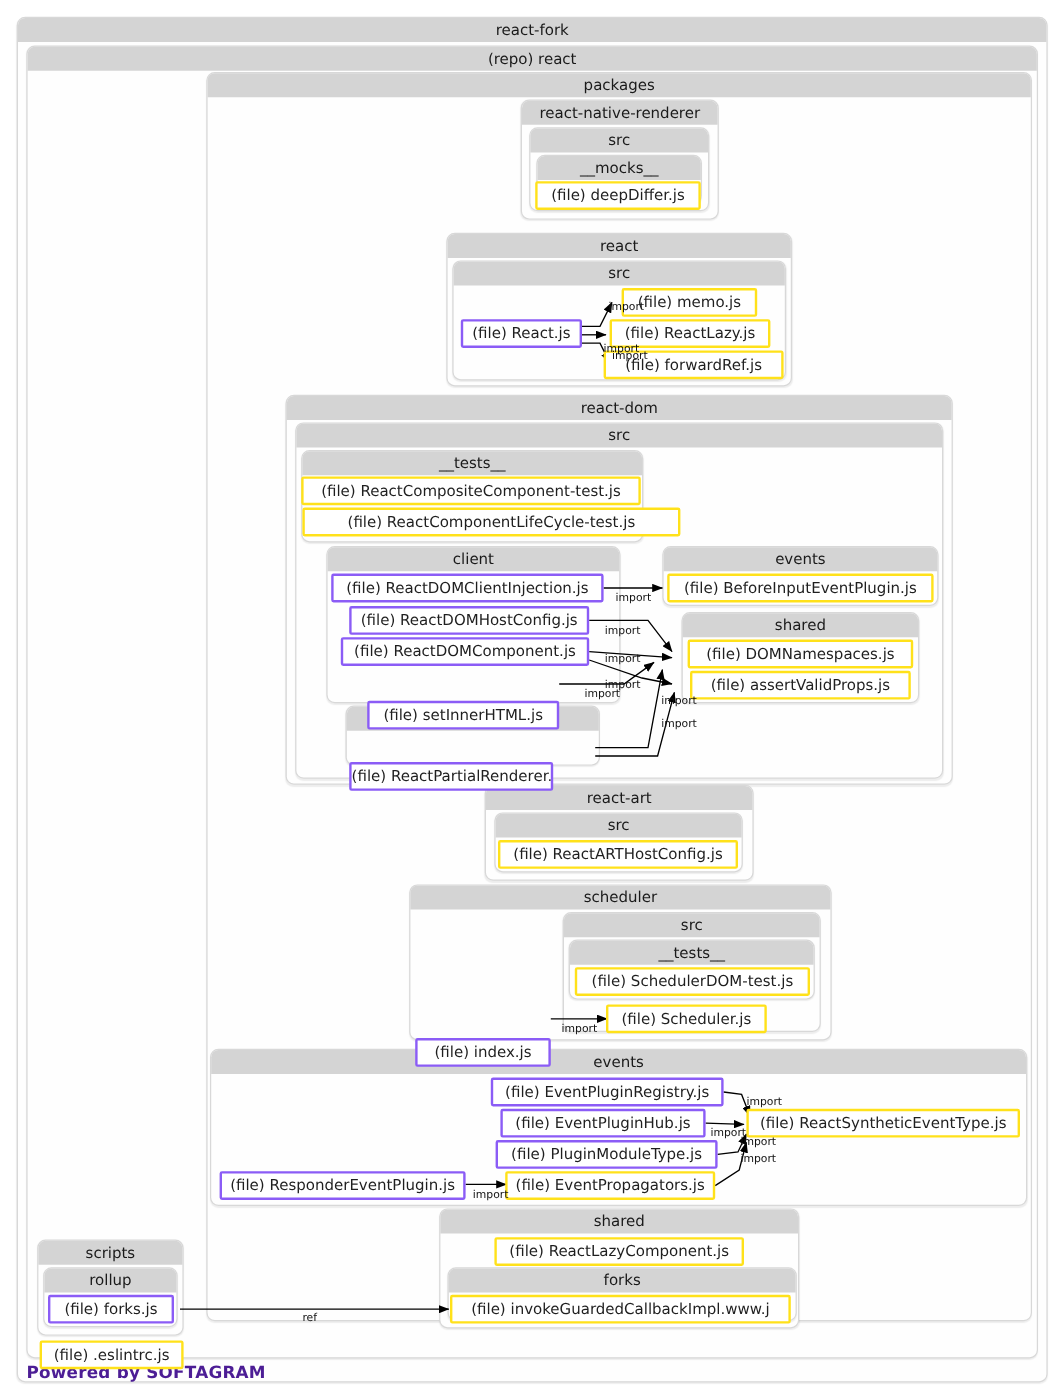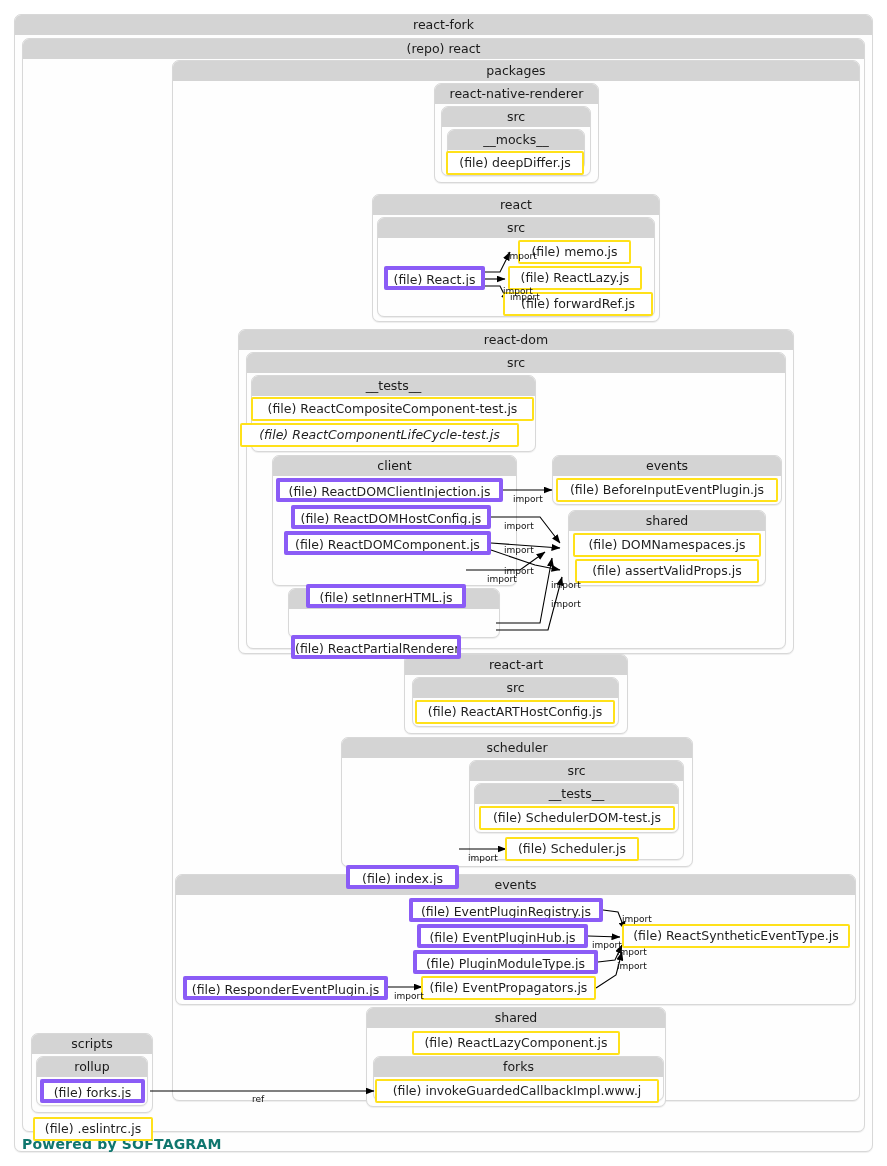--- a/index.html
+++ b/index.html
@@ -53,21 +53,21 @@
     height: 24px;
     line-height: 20px;
     text-align: center;
     font-size: 12.5px;
     color: #1f1f1f;
     white-space: nowrap;
     overflow: hidden;
     z-index: 6;
   }
   .file.black {
-    border: 4px solid #8b5cf6;
+    border: 2px solid #8b5cf6;
     z-index: 7;
   }
   
   #edges {
     position: absolute;
     left: 0;
     top: 0;
     width: 887px;
     height: 1166px;
     z-index: 4;
@@ -81,21 +81,21 @@
     z-index: 8;
     font-family: "DejaVu Sans", sans-serif;
   }
   
   #watermark {
     position: absolute;
     left: 22px;
     top: 1136px;
     font-size: 14px;
     font-weight: bold;
-    color: #0f766e;
+    color: #4c1d95;
     letter-spacing: 0.2px;
     z-index: 2;
     white-space: nowrap;
   }
 </style>
 </head>
 <body>
 
 <div id="canvas">
 
@@ -188,21 +188,21 @@
     <div class="pkg-title">react-dom</div>
   </div>
   <div class="pkg" style="left:246px; top:352px; width:540px; height:297px;">
     <div class="pkg-title">src</div>
   </div>
 
   <div class="pkg" style="left:251px; top:375px; width:285px; height:77px;">
     <div class="pkg-title">__tests__</div>
   </div>
   <div class="file" style="left:251px; top:397px; width:283px;">(file) ReactCompositeComponent-test.js</div>
-  <div class="file" style="left:240px; top:423px; width:279px;font-style:italic;">(file) ReactComponentLifeCycle-test.js</div>
+  <div class="file" style="left:252px; top:423px; width:315px;">(file) ReactComponentLifeCycle-test.js</div>
 
   <div class="pkg" style="left:272px; top:455px; width:245px; height:131px;">
     <div class="pkg-title">client</div>
   </div>
   <div class="file black" style="left:276px; top:478px; width:227px;">(file) ReactDOMClientInjection.js</div>
   <div class="file black" style="left:291px; top:505px; width:200px;">(file) ReactDOMHostConfig.js</div>
   <div class="file black" style="left:284px; top:531px; width:207px;">(file) ReactDOMComponent.js</div>
   <div class="file black" style="left:306px; top:558px; width:160px;margin-top:26px;">(file) setInnerHTML.js</div>
 
   <div class="pkg" style="left:552px; top:455px; width:230px; height:50px;">

